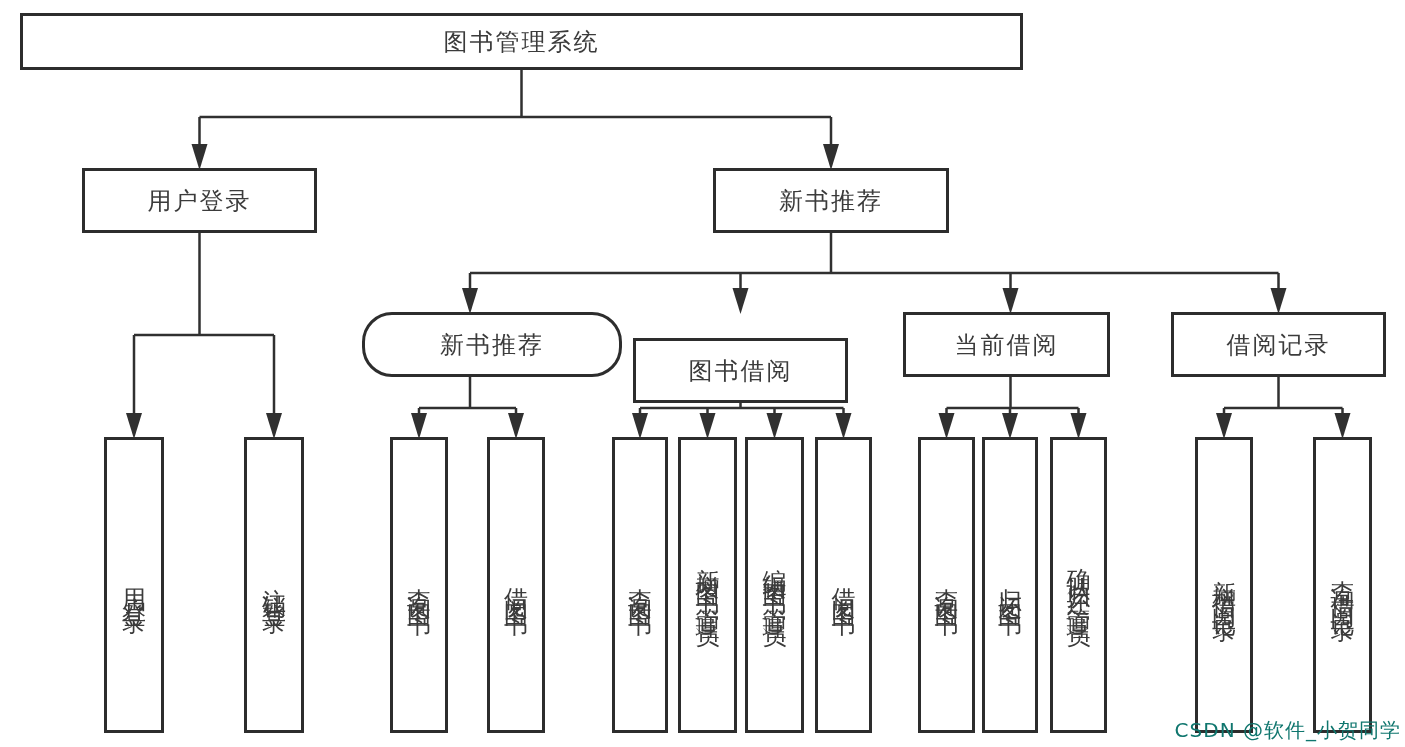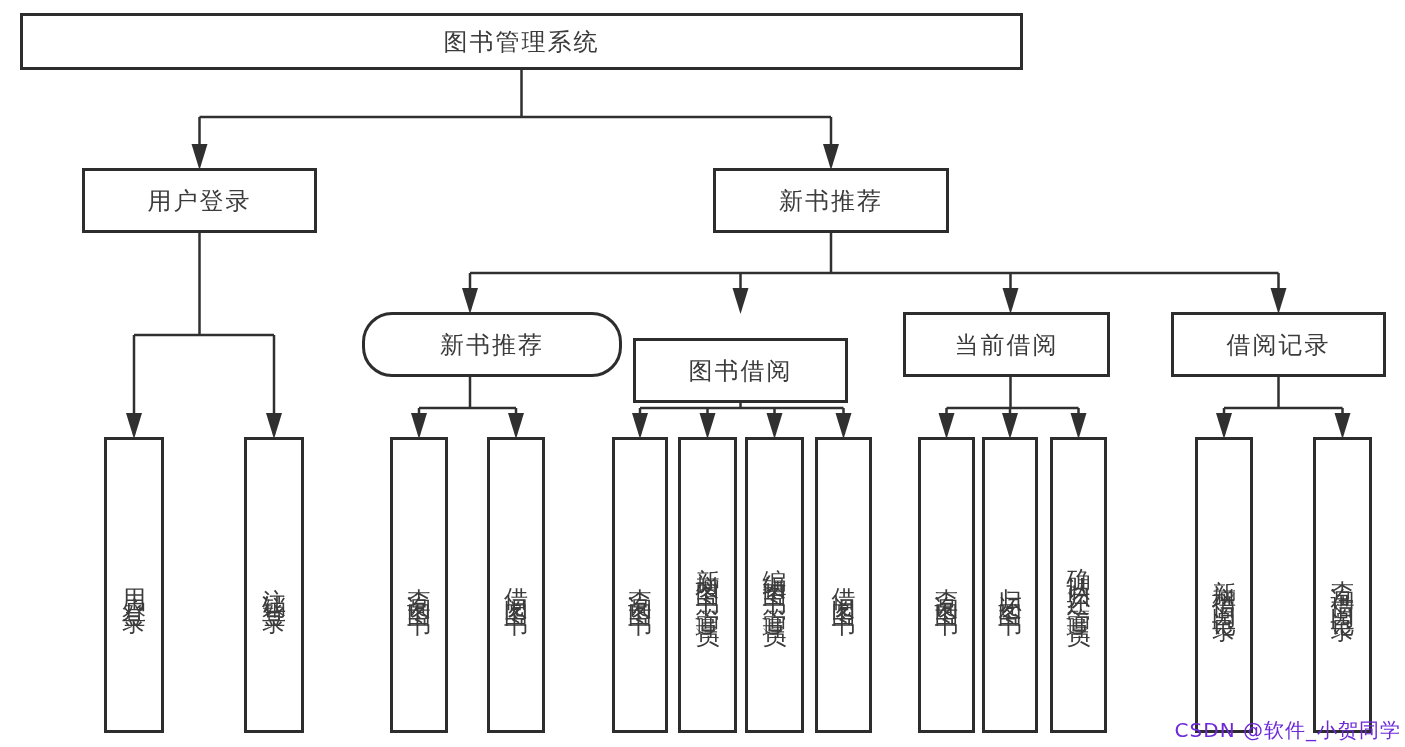--- a/index.html
+++ b/index.html
@@ -136,14 +136,14 @@
       <div class="node vertical" style="left: 1050px; top: 437px; width: 57px; height: 296px; border-color: rgb(45, 45, 45); color: rgb(59, 59, 59);">
         <span class="label">确认归还（管理员）</span>
       </div>
       <div class="node vertical" style="left: 1195px; top: 437px; width: 58px; height: 296px; border-color: rgb(45, 45, 45); color: rgb(59, 59, 59);">
         <span class="label">新增借阅记录</span>
       </div>
       <div class="node vertical" style="left: 1313px; top: 437px; width: 59px; height: 296px; border-color: rgb(45, 45, 45); color: rgb(59, 59, 59);">
         <span class="label">查询借阅记录</span>
       </div>
     </div>
-  <div class="watermark" style="color: #6d28d9;">CSDN @软件_小贺同学</div>
+  <div class="watermark" style="color: #0f766e;">CSDN @软件_小贺同学</div>
 </div>
 
 </body></html>

